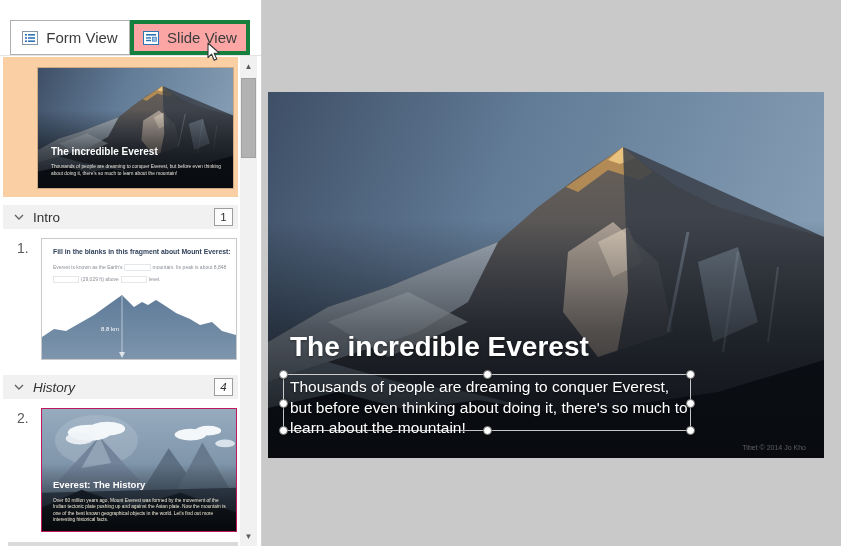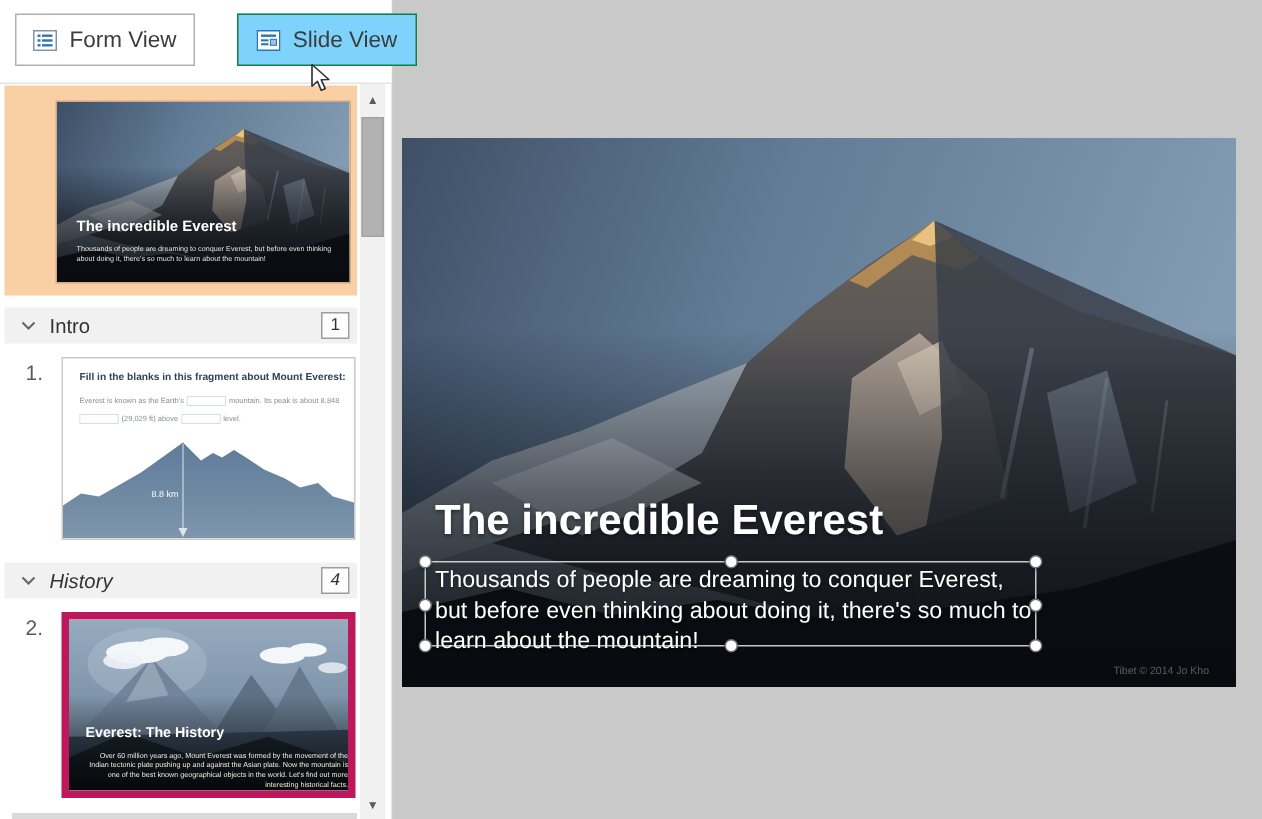--- a/index.html
+++ b/index.html
@@ -3,23 +3,23 @@
 <meta charset="utf-8">
 <style>
   * { margin:0; padding:0; box-sizing:border-box; }
   html,body { width:841px; height:546px; }
   body { font-family:"Liberation Sans", sans-serif; background:#c9c9c9; overflow:hidden; }
   #app { position:relative; width:841px; height:546px; background:#c9c9c9; }
 
   
   .sidebar { position:absolute; left:0; top:0; width:262px; height:546px; background:#fff; border-right:1px solid #cfcfcf; }
   .topbar { position:absolute; left:0; top:0; width:261px; height:56px; background:#fff; border-bottom:1px solid #e4e4e4; }
-  .btn { position:absolute; top:9px; height:35px; display:flex; align-items:center; justify-content:center; gap:8px; font-size:15px; color:#3c3c3c; cursor:default; }
+  .btn { position:absolute; top:20px; height:35px; display:flex; align-items:center; justify-content:center; gap:8px; font-size:15px; color:#3c3c3c; cursor:default; }
   .btn-form { left:10px; width:120px; background:#fff; border:1px solid #b0b0b0; }
-  .btn-slide { left:130px; width:120px; background:#7dd3fc; border:1px solid #15803d;margin-left:28px; }
+  .btn-slide { left:130px; width:120px; background:#fca5a5; border:4px solid #15803d; }
 
   .thumb-sel-row { position:absolute; left:3px; top:57px; width:235px; height:140px; background:#fbcfa4; }
   .thumb-photo { position:absolute; left:35px; top:11px; width:195px; height:120px; overflow:hidden; outline:1px solid rgba(0,0,0,.18); }
   .thumb-photo svg.scene { position:absolute; left:0; top:0; width:100%; height:100%; }
   .mini-title { position:absolute; left:13px; top:78px; font-size:10px; font-weight:bold; color:#fff; white-space:nowrap; }
   .mini-body { position:absolute; left:13px; top:95px; width:340px; font-size:9.6px; line-height:1.4; color:#e6e3dc; transform:scale(.5); transform-origin:0 0; }
 
   .sec-head { position:absolute; left:3px; width:235px; height:24px; background:#f1f1f1; display:flex; align-items:center;text-align:right; }
   .sec-head .chev { margin-left:11px; }
   .sec-head .lbl { margin-left:9px; font-size:13.5px; color:#333; }
@@ -30,21 +30,21 @@
   .item-num { position:absolute; left:17px; font-size:14px; color:#5a5a5a; }
   .num-1 { top:240px; } .num-2 { top:410px; }
 
   .thumb-q1 { position:absolute; left:41px; top:238px; width:196px; height:122px; background:#fff; border:1px solid #c9c9c9; overflow:hidden; }
   .q1-title { position:absolute; left:11px; top:9px; font-size:6.8px; font-weight:bold; color:#30415a; white-space:nowrap; }
   .q1-row { position:absolute; left:11px; width:356px; display:flex; align-items:center; gap:4px; font-size:10px; color:#8a8f96; white-space:nowrap; transform:scale(.5); transform-origin:0 0; }
   .q1-r1 { top:25px; } .q1-r2 { top:37px; }
   .q1-blank { display:inline-block; width:52px; height:13px; border:1px solid #ccd2d8; background:#fff; }
   .q1-chart { position:absolute; left:0; bottom:0; width:194px; height:70px; }
 
-  .thumb-q2 { position:absolute; left:41px; top:408px; width:196px; height:124px; border:5px solid #be185d; overflow:hidden;text-align:right; }
+  .thumb-q2 { position:absolute; left:41px; top:408px; width:196px; height:124px; border:1px solid #be185d; overflow:hidden; }
   .thumb-q2 svg.scene2 { position:absolute; left:0; top:0; width:100%; height:100%; }
   .q2-title { position:absolute; left:11px; top:70px; font-size:9.5px; font-weight:bold; color:#fff; white-space:nowrap; }
   .q2-body { position:absolute; left:11px; top:88px; width:350px; font-size:9.6px; line-height:1.35; color:#efe8d6; transform:scale(.5); transform-origin:0 0; }
 
   .bottom-strip { position:absolute; left:8px; top:542px; width:230px; height:4px; background:#dadada; }
 
   .scrollbar { position:absolute; left:240px; top:56px; width:17px; height:490px; background:#f1f1f1; }
   .sb-arrow { position:absolute; left:0; width:17px; height:14px; display:flex; align-items:center; justify-content:center; font-size:8px; color:#5b5b5b; }
   .sb-up { top:3px; } .sb-down { bottom:3px; }
   .sb-thumb { position:absolute; left:1px; top:22px; width:15px; height:80px; background:#b2b2b2; border:1px solid #a2a2a2; }

